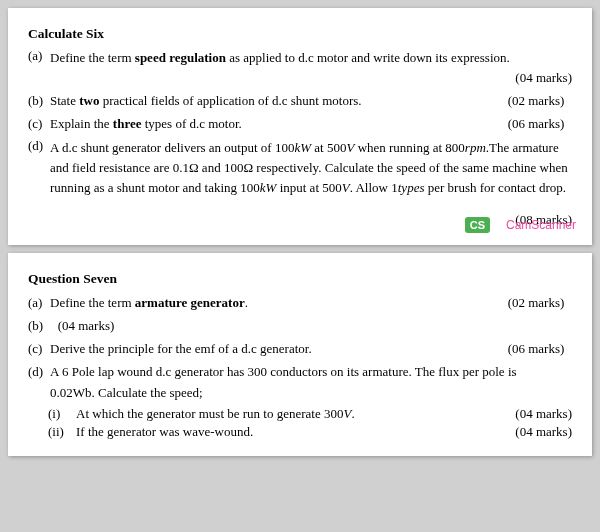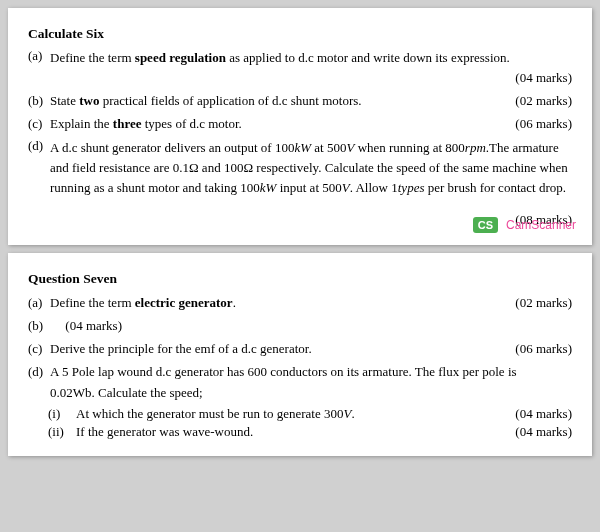--- a/index.html
+++ b/index.html
@@ -52,36 +52,36 @@
     }
 
     .item-text {
       flex: 1;
       padding-right: 10px;
     }
 
     .item-marks {
       white-space: nowrap;
       min-width: 72px;
-      text-align: right;
+      text-align: center;
       font-size: 13px;
     }
 
     .bold {
       font-weight: bold;
       font-family: Liberation Serif, serif;
     }
 
     .camscanner-badge {
       position: absolute;
       bottom: 12px;
       right: 16px;
       display: flex;
       align-items: center;
-      gap: 8px;
+      gap: 16px;
     }
 
     .cs-logo {
       background: #4caf50;
       color: white;
       font-weight: bold;
       font-size: 11px;
       padding: 2px 5px;
       border-radius: 3px;
       font-family: Arial, sans-serif;
@@ -200,21 +200,21 @@
   </div>
 </div>
 
 <div class="page-card">
   <div class="question-title">Question Seven</div>
 
   <div class="question-item">
     <div class="item-label">(a)</div>
     <div class="item-content">
       <div class="item-text">
-        Define the term <span class="bold">electric generator</span>.
+        Define the term <span class="bold">armature generator</span>.
       </div>
       <div class="item-marks">(02 marks)</div>
     </div>
   </div>
 
   <div class="question-item">
     <div class="item-label">(b)</div>
     <div class="item-content">
       <div class="item-marks">(04 marks)</div>
     </div>
@@ -227,21 +227,21 @@
         Derive the principle for the emf of a d.c generator.
       </div>
       <div class="item-marks">(06 marks)</div>
     </div>
   </div>
 
   <div class="question-item">
     <div class="item-label">(d)</div>
     <div class="item-content">
       <div class="item-text">
-        A 5 Pole lap wound d.c generator has 600 conductors on its armature. The flux per pole is 0.02Wb. Calculate the speed;
+        A 6 Pole lap wound d.c generator has 300 conductors on its armature. The flux per pole is 0.02Wb. Calculate the speed;
       </div>
     </div>
   </div>
 
   <div class="sub-item">
     <div class="sub-label">(i)</div>
     <div class="sub-content">
       <div class="sub-text">
         At which the generator must be run to generate 300<em>V</em>.
       </div>

